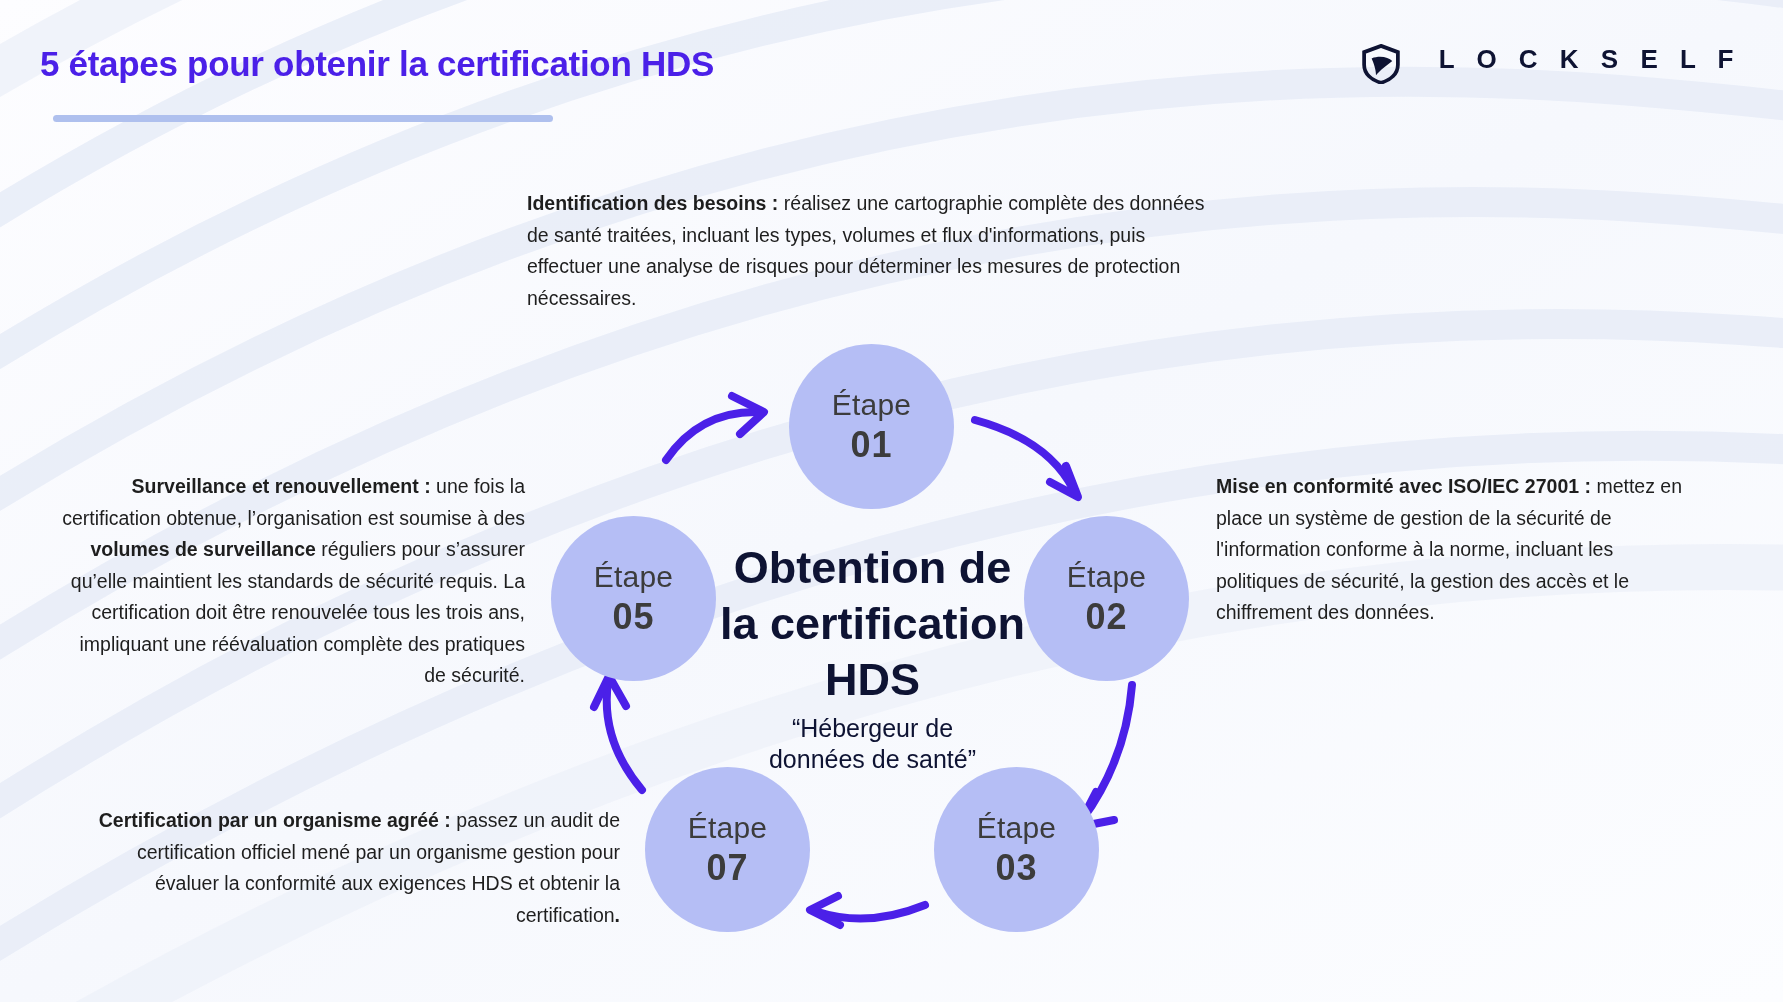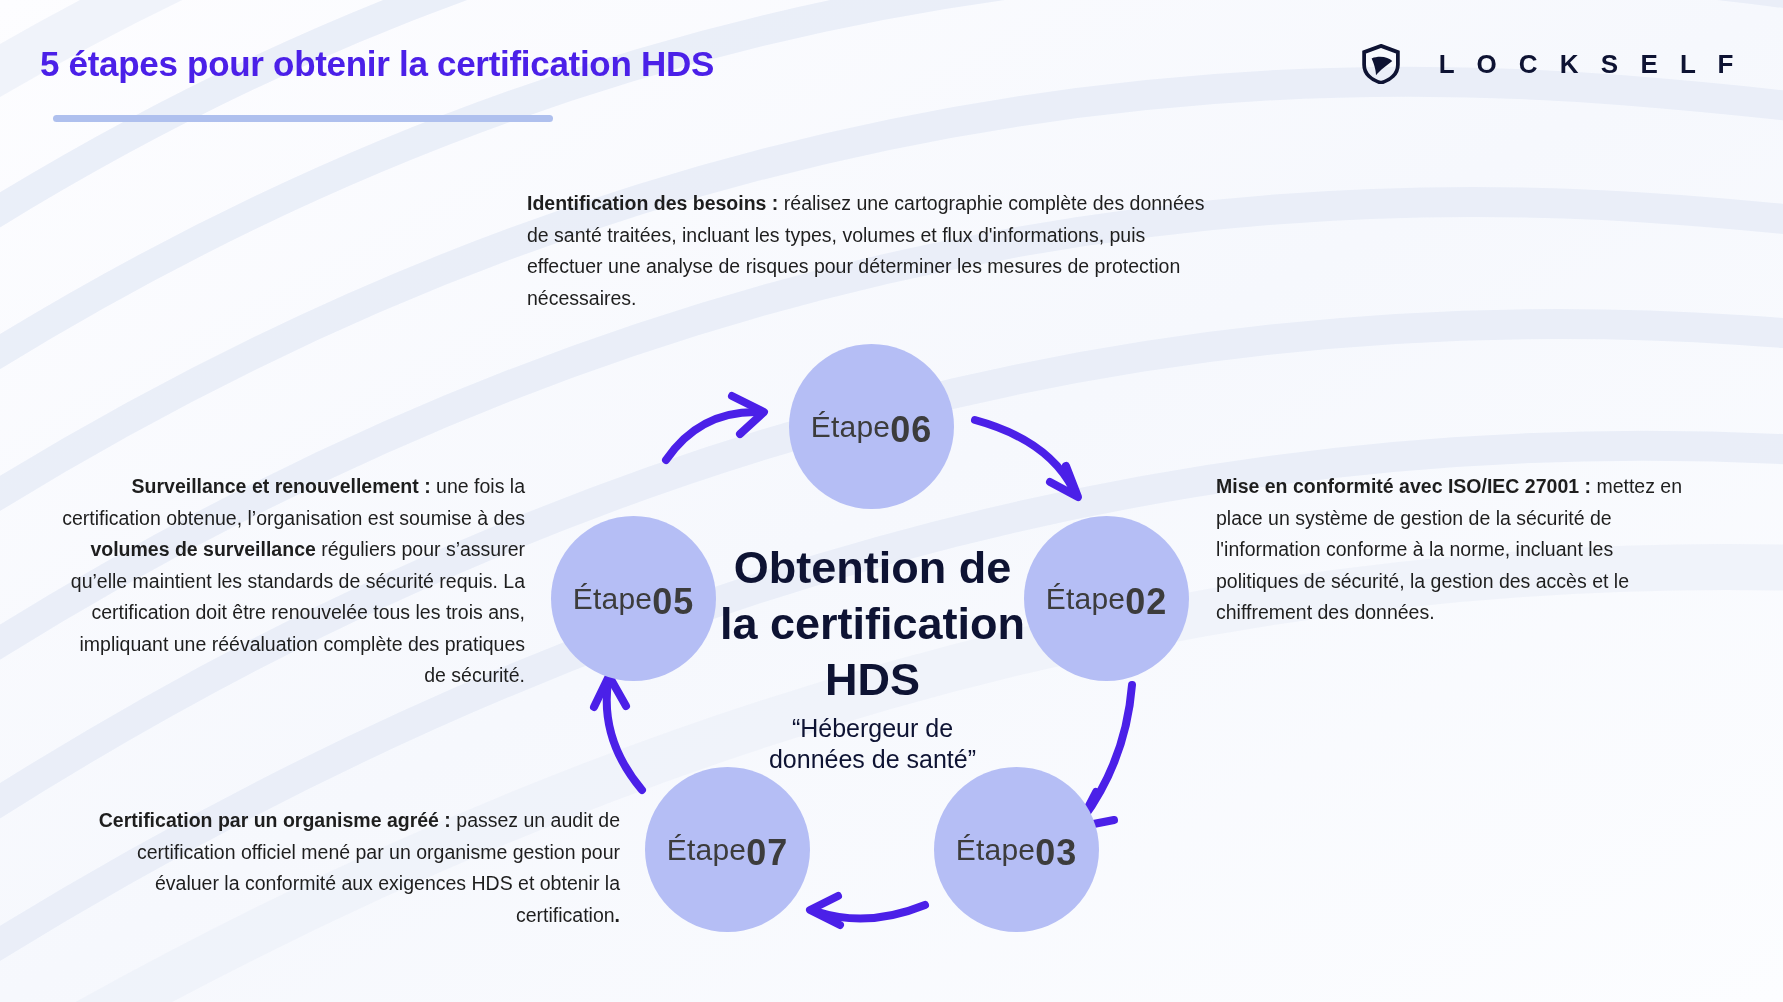--- a/index.html
+++ b/index.html
@@ -54,21 +54,20 @@
     height: 7px;
     border-radius: 4px;
     background: #AFC0EE;
   }
 
   .brand {
     position: absolute;
     right: 42px;
     top: 44px;
     display: flex;
-    align-items: center;
     gap: 38px;
   }
   .brand-mark {
     width: 40px;
     height: 40px;
     display: block;
   }
   .brand-word {
     font-size: 26px;
     font-weight: bold;
@@ -88,21 +87,21 @@
     inset: 0;
     z-index: 2;
     pointer-events: none;
   }
 
   .step-node {
     position: absolute;
     border-radius: 50%;
     background: #B5BEF5;
     display: flex;
-    flex-direction: row;
+    flex-direction: column;
     align-items: center;
     justify-content: center;
     z-index: 3;
     line-height: 1.05;
   }
   .step-node .step-word {
     font-size: 30px;
     font-weight: normal;
     color: #3C3C3C;
     letter-spacing: 0.2px;
@@ -229,21 +228,21 @@
         <path d="M 642 790 Q 600 740 608 682"></path>
         <path d="M 594 707 L 609 676 L 626 706"></path>
       </g>
     </g>
   </svg>
 
   <div class="diagram">
 
     <div class="step-node" id="node-01">
       <span class="step-word">Étape</span>
-      <span class="step-num">06</span>
+      <span class="step-num">01</span>
     </div>
 
     <div class="step-node" id="node-02">
       <span class="step-word">Étape</span>
       <span class="step-num">02</span>
     </div>
 
     <div class="step-node" id="node-03">
       <span class="step-word">Étape</span>
       <span class="step-num">03</span>

